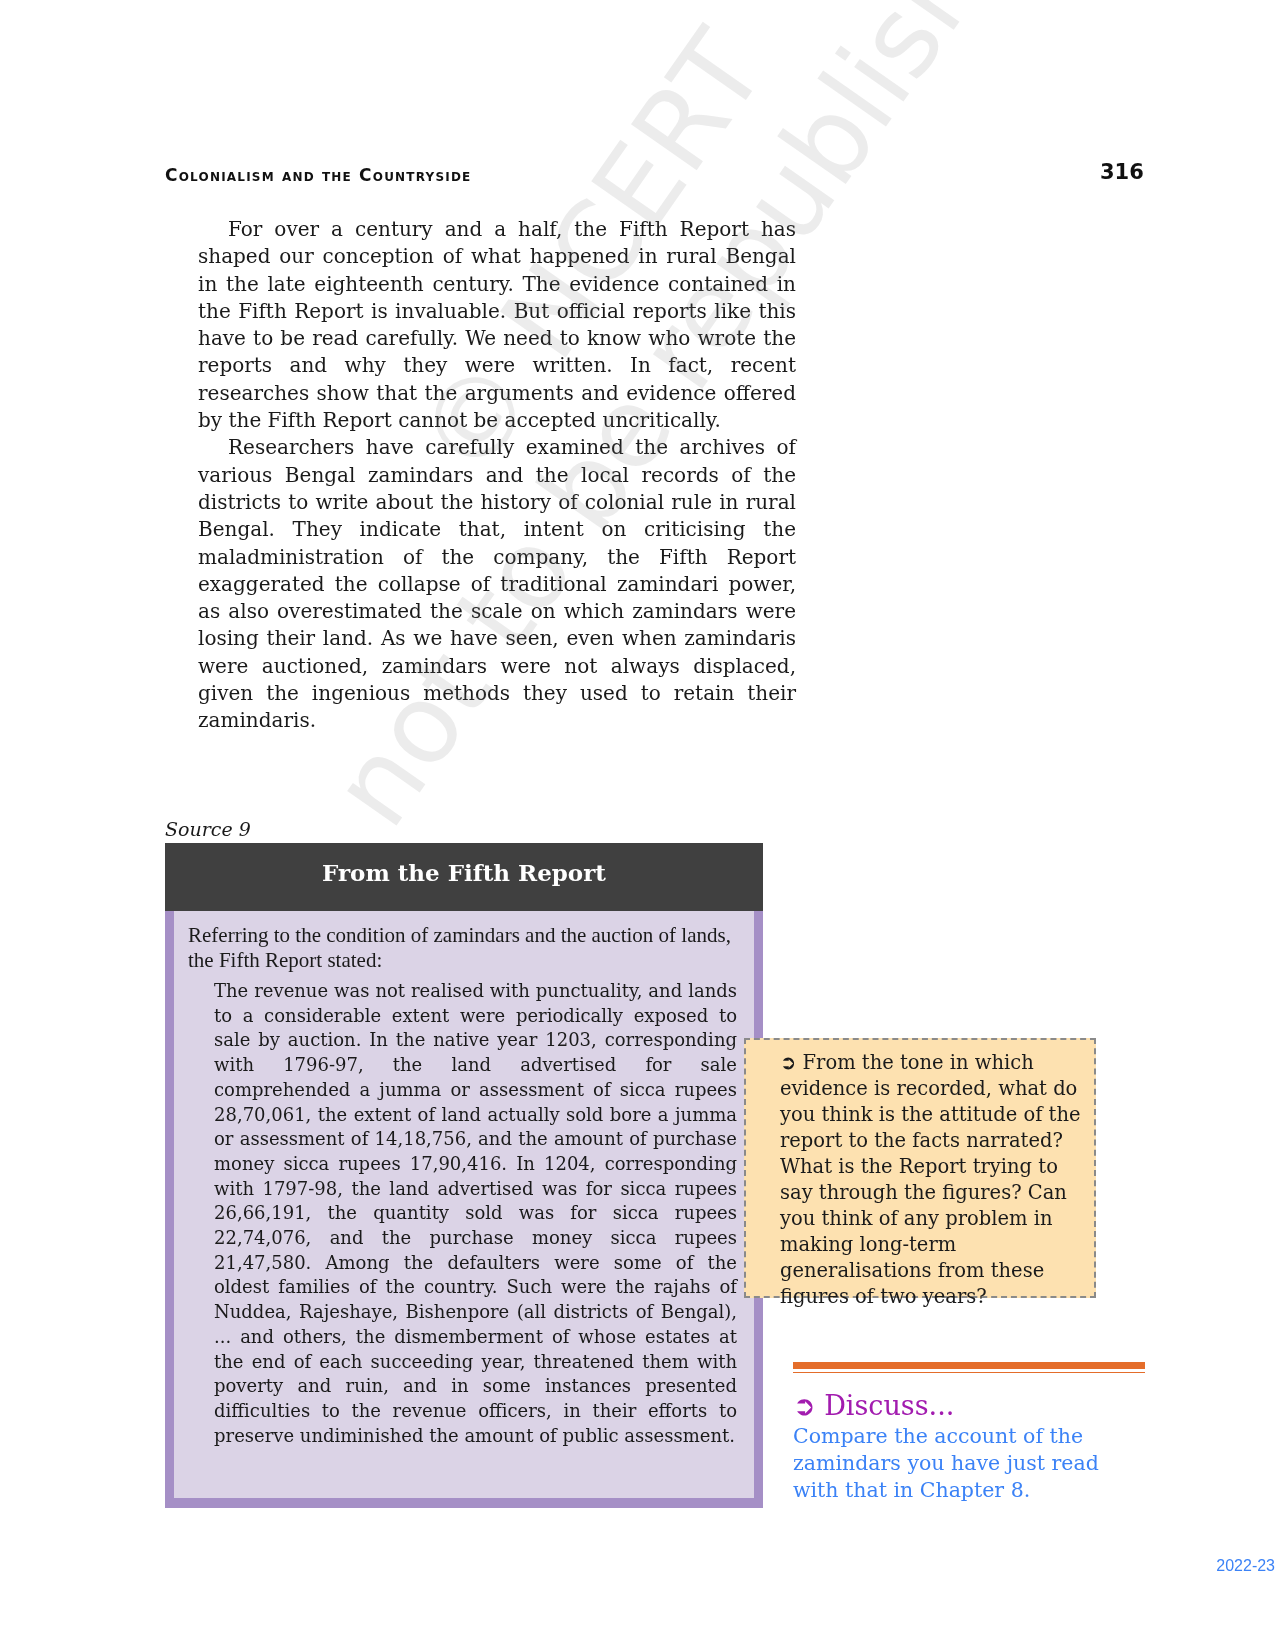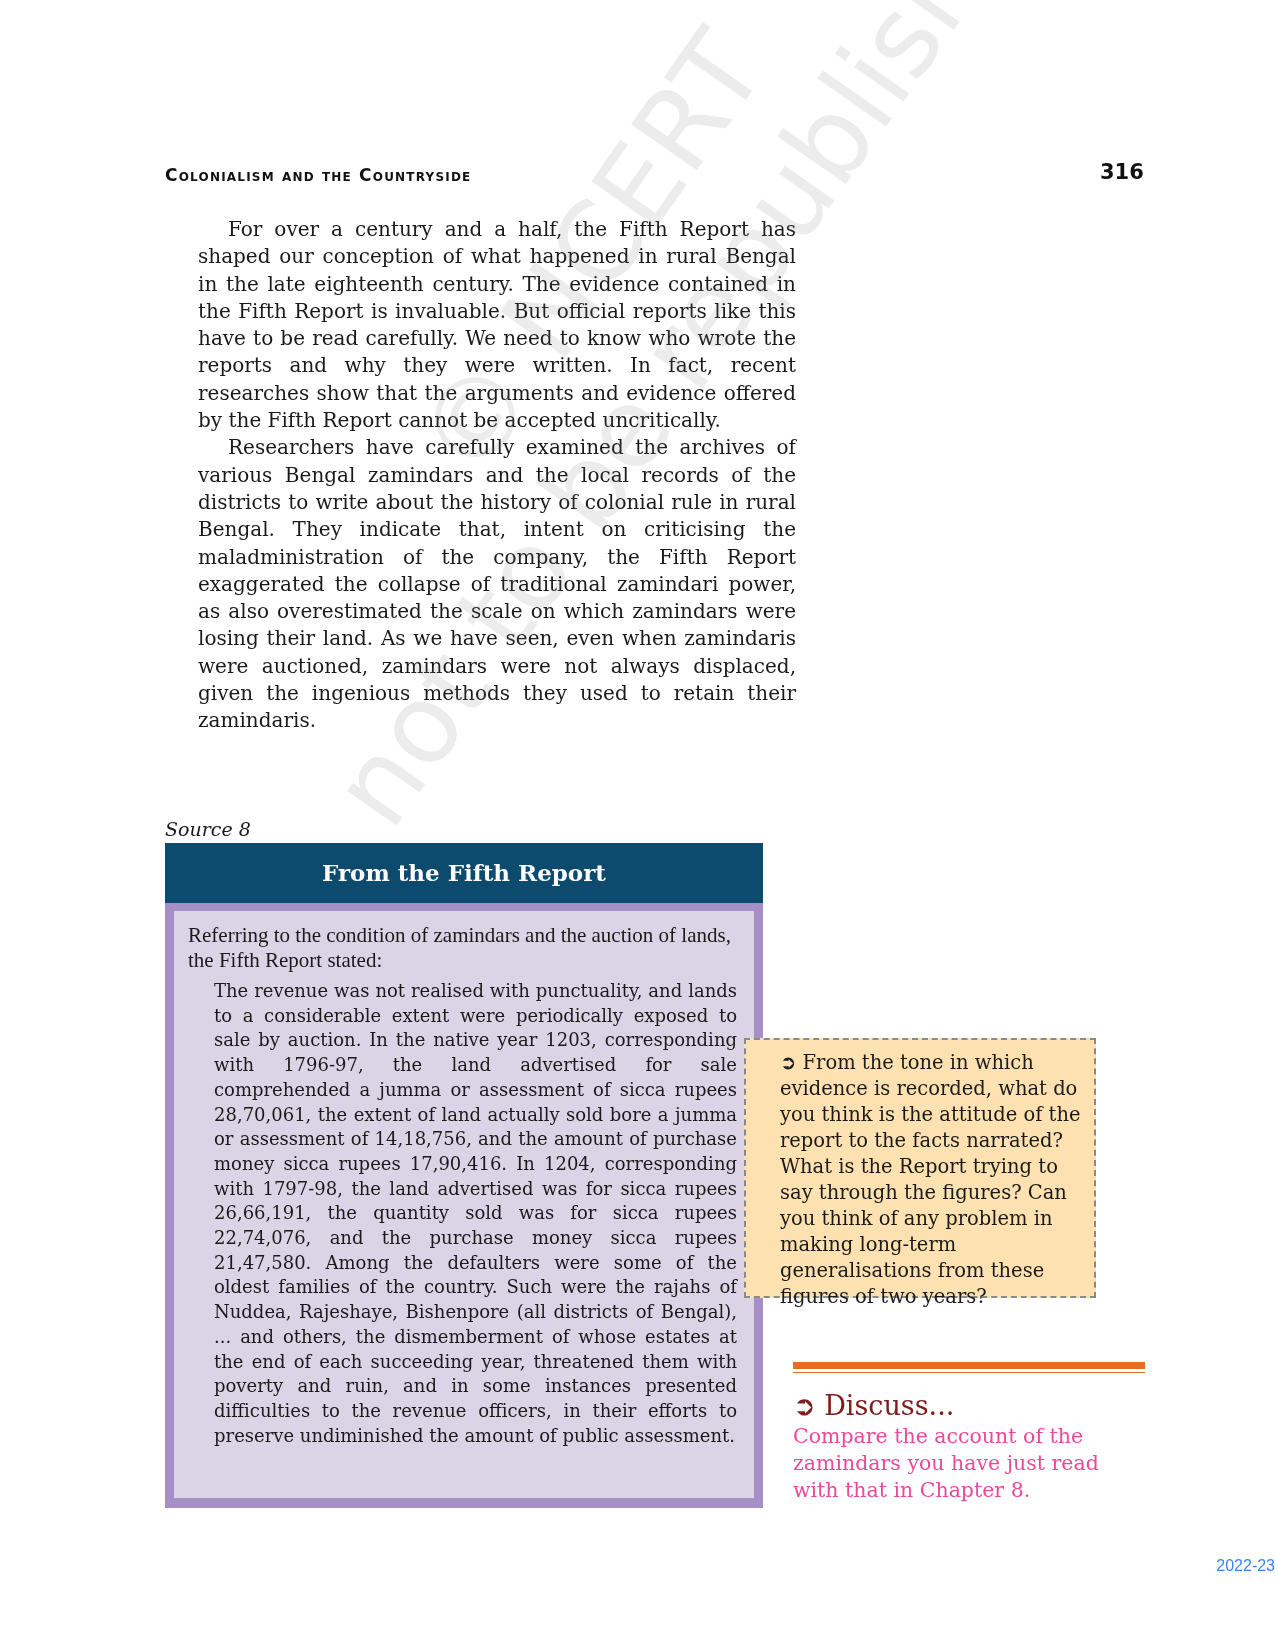--- a/index.html
+++ b/index.html
@@ -3,47 +3,47 @@
 <meta charset="utf-8">
 <style>
   html, body { margin: 0; padding: 0; background: #ffffff; }
   body { width: 1275px; height: 1651px; position: relative; overflow: hidden; font-family: "DejaVu Serif", serif; color: #1a1a1a; }
   .running-head { position: absolute; left: 165px; top: 165px; font-family: "DejaVu Sans", sans-serif; font-size: 17px; letter-spacing: 1.2px; font-variant: small-caps; font-weight: 600; color: #111; }
   .page-number { position: absolute; left: 1100px; top: 160px; font-family: "DejaVu Sans", sans-serif; font-size: 21px; font-weight: bold; color: #111; }
   .body-text { position: absolute; left: 165px; top: 216px; width: 598px; font-size: 20px; line-height: 27.3px; text-align: justify; margin-left: 33px; }
   .body-text p { margin: 0; text-indent: 30px; }
   .source-label { position: absolute; left: 165px; top: 818px; font-size: 19px; font-style: italic; }
   .source-box { position: absolute; left: 165px; top: 843px; width: 598px; height: 665px; background: #a58fc6; }
-  .source-head { height: 60px; background: #0c4a6e; color: #fff; font-weight: bold; font-size: 23px; text-align: center; line-height: 60px; }
+  .source-head { height: 68px; background: #404040; color: #fff; font-weight: bold; font-size: 23px; text-align: center; line-height: 60px; }
   .source-inner { position: absolute; left: 9px; top: 68px; right: 9px; bottom: 10px; background: #dbd3e6; padding: 12px 14px 0 14px; box-sizing: border-box; }
   .source-intro { font-family: "Liberation Serif", serif; font-size: 21px; line-height: 25px; margin: 0 0 6px 0; }
   .source-quote { font-family: "DejaVu Serif", serif; font-size: 18px; line-height: 24.7px; margin: 0 3px 0 26px; text-align: justify; }
   .q-box { position: absolute; left: 744px; top: 1038px; width: 352px; height: 260px; background: #fde1b0; border: 2px dashed #8a8a8a; box-sizing: border-box; padding: 10px 12px 0 34px; font-size: 19.5px; line-height: 26px; }
   .arrow-icon { display: inline-block; }
   .discuss { position: absolute; left: 793px; top: 1362px; width: 352px; }
   .discuss-rule-thick { height: 7px; background: #e46d2a; }
   .discuss-rule-thin { height: 1px; background: #e46d2a; margin-top: 3px; }
-  .discuss-title { color: #7f1d1d; font-size: 27px; margin-top: 18px; line-height: 30px; }
-  .discuss-text { color: #ec4899; font-size: 20.5px; line-height: 27px; margin-top: 2px; }
+  .discuss-title { color: #a21caf; font-size: 27px; margin-top: 18px; line-height: 30px; }
+  .discuss-text { color: #3b82f6; font-size: 20.5px; line-height: 27px; margin-top: 2px; }
   .footer { position: absolute; left: 0; right: 0; top: 1557px; text-align: right; font-family: Liberation Sans, sans-serif; font-size: 16px; color: #3b82f6; }
   .watermark { position: absolute; left: 200px; top: 700px; font-family: "DejaVu Sans", sans-serif; font-size: 110px; color: rgba(120,120,120,0.14); transform: rotate(-55deg); transform-origin: left top; white-space: nowrap; pointer-events: none; line-height: 130px; }
   .watermark div { text-align: center; }
 </style>
 </head>
 <body>
 
 <div class="running-head">Colonialism and the Countryside</div>
 <div class="page-number">316</div>
 
 <div class="body-text">
   <p>For over a century and a half, the Fifth Report has shaped our conception of what happened in rural Bengal in the late eighteenth century. The evidence contained in the Fifth Report is invaluable. But official reports like this have to be read carefully. We need to know who wrote the reports and why they were written. In fact, recent researches show that the arguments and evidence offered by the Fifth Report cannot be accepted uncritically.</p>
   <p>Researchers have carefully examined the archives of various Bengal zamindars and the local records of the districts to write about the history of colonial rule in rural Bengal. They indicate that, intent on criticising the maladministration of the company, the Fifth Report exaggerated the collapse of traditional zamindari power, as also overestimated the scale on which zamindars were losing their land. As we have seen, even when zamindaris were auctioned, zamindars were not always displaced, given the ingenious methods they used to retain their zamindaris.</p>
 </div>
 
-<div class="source-label">Source 8</div>
+<div class="source-label">Source 9</div>
 
 <div class="source-box">
   <div class="source-head">From the Fifth Report</div>
   <div class="source-inner">
     <p class="source-intro">Referring to the condition of zamindars and the auction of lands, the Fifth Report stated:</p>
     <p class="source-quote">The revenue was not realised with punctuality, and lands to a considerable extent were periodically exposed to sale by auction. In the native year 1203, corresponding with 1796-97, the land advertised for sale comprehended a jumma or assessment of sicca rupees 28,70,061, the extent of land actually sold bore a jumma or assessment of 14,18,756, and the amount of purchase money sicca rupees 17,90,416. In 1204, corresponding with 1797-98, the land advertised was for sicca rupees 26,66,191, the quantity sold was for sicca rupees 22,74,076, and the purchase money sicca rupees 21,47,580. Among the defaulters were some of the oldest families of the country. Such were the rajahs of Nuddea, Rajeshaye, Bishenpore (all districts of Bengal), ... and others, the dismemberment of whose estates at the end of each succeeding year, threatened them with poverty and ruin, and in some instances presented difficulties to the revenue officers, in their efforts to preserve undiminished the amount of public assessment.</p>
   </div>
 </div>
 
 <div class="q-box">

